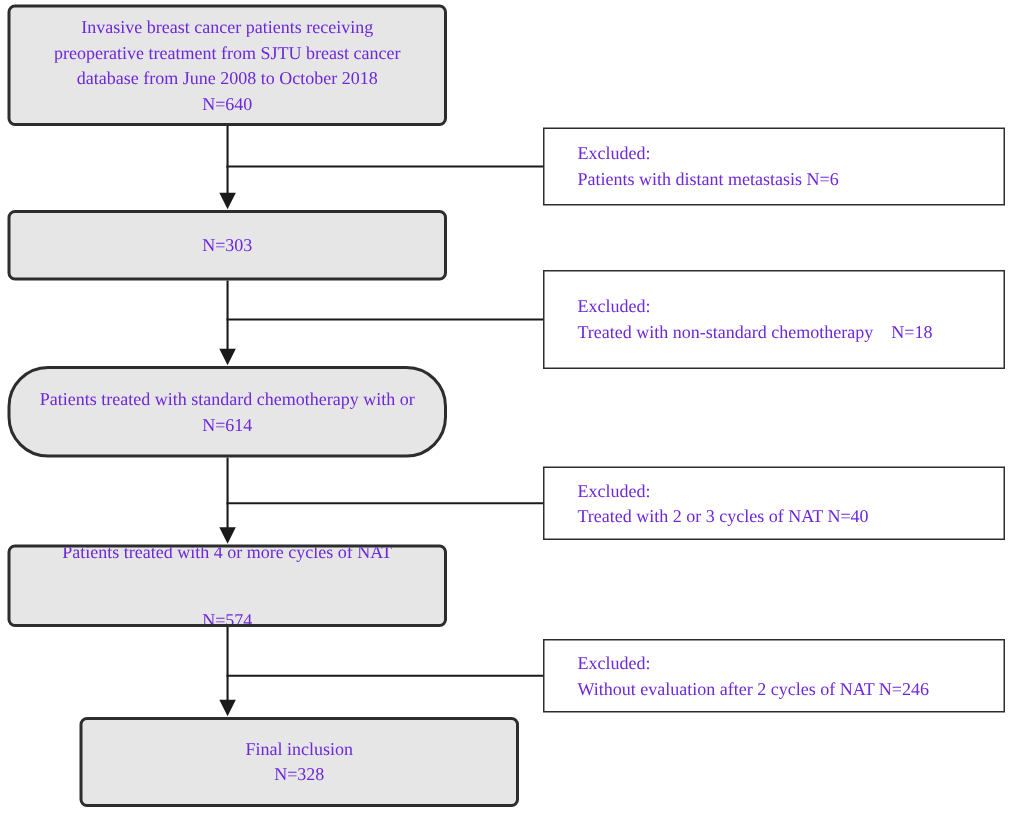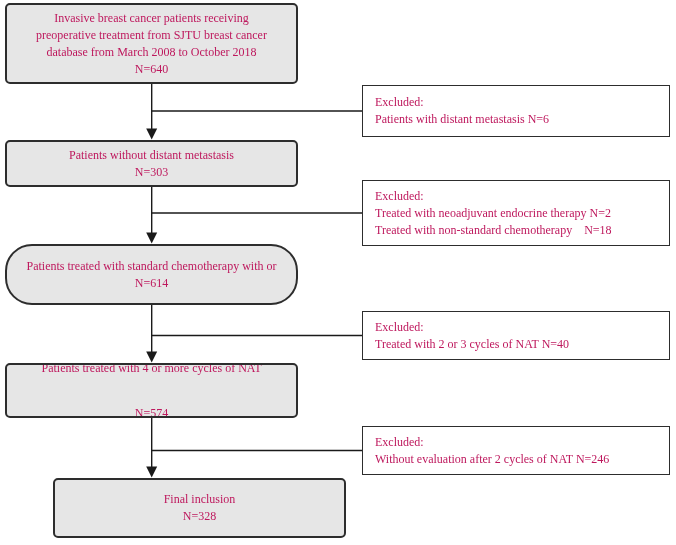--- a/index.html
+++ b/index.html
@@ -6,21 +6,21 @@
     margin: 0;
     padding: 0;
     background: #ffffff;
   }
   .canvas {
     position: relative;
     width: 676px;
     height: 545px;
     background: #ffffff;
     font-family: "Liberation Serif", "DejaVu Serif", serif;
-    color: #be185d;
+    color: #6d28d9;
     overflow: hidden;
   }
   .connector-layer {
     position: absolute;
     top: 0;
     left: 0;
     width: 676px;
     height: 545px;
   }
   .box {
@@ -42,21 +42,21 @@
     align-items: center;
     overflow: hidden;
   }
   .main-box div { white-space: nowrap; }
   .excl-box {
     left: 362px;
     width: 308px;
     background: #ffffff;
     border: 1.5px solid #2d2d2d;
     text-align: left;
-    padding: 4px 12px;
+    padding: 4px 22px;
   }
   .excl-box div { white-space: pre; }
   .mb1 { top: 3px;   height: 81px; }
   .mb2 { top: 140px; height: 47px; }
   .mb3 { top: 244px; height: 61px; border-radius: 27px; }
   .mb4 { top: 363px; height: 55px; gap: 28px; }
   .mb5 { top: 478px; height: 60px; margin-left: 48px; }
   .eb1 { top: 85px;  height: 52px; }
   .eb2 { top: 180px; height: 66px; }
   .eb3 { top: 311px; height: 49px; }
@@ -81,25 +81,24 @@
 
     <line x1="151" y1="111" x2="362" y2="111" stroke="#1a1a1a" stroke-width="1.4"></line>
     <line x1="151" y1="213" x2="362" y2="213" stroke="#1a1a1a" stroke-width="1.4"></line>
     <line x1="151" y1="335.5" x2="362" y2="335.5" stroke="#1a1a1a" stroke-width="1.4"></line>
     <line x1="151" y1="450.5" x2="362" y2="450.5" stroke="#1a1a1a" stroke-width="1.4"></line>
   </svg>
 
   <div class="box main-box mb1">
       <div>Invasive breast cancer patients receiving</div>
       <div>preoperative treatment from SJTU breast cancer</div>
-      <div>database from March 2008 to October 2018</div>
+      <div>database from June 2008 to October 2018</div>
       <div>N=640</div>
     </div>
   <div class="box main-box mb2">
-      <div>Patients without distant metastasis</div>
       <div>N=303</div>
     </div>
   <div class="box main-box mb3">
       <div>Patients treated with standard chemotherapy with or</div>
       <div>N=614</div>
     </div>
   <div class="box main-box mb4">
       <div>Patients treated with 4 or more cycles of NAT</div>
       <div>N=574</div>
     </div>
@@ -107,21 +106,20 @@
       <div>Final inclusion</div>
       <div>N=328</div>
     </div>
 
   <div class="box excl-box eb1">
       <div>Excluded:</div>
       <div>Patients with distant metastasis N=6</div>
     </div>
   <div class="box excl-box eb2">
       <div>Excluded:</div>
-      <div>Treated with neoadjuvant endocrine therapy N=2</div>
       <div>Treated with non-standard chemotherapy    N=18</div>
     </div>
   <div class="box excl-box eb3">
       <div>Excluded:</div>
       <div>Treated with 2 or 3 cycles of NAT N=40</div>
     </div>
   <div class="box excl-box eb4">
       <div>Excluded:</div>
       <div>Without evaluation after 2 cycles of NAT N=246</div>
     </div>

